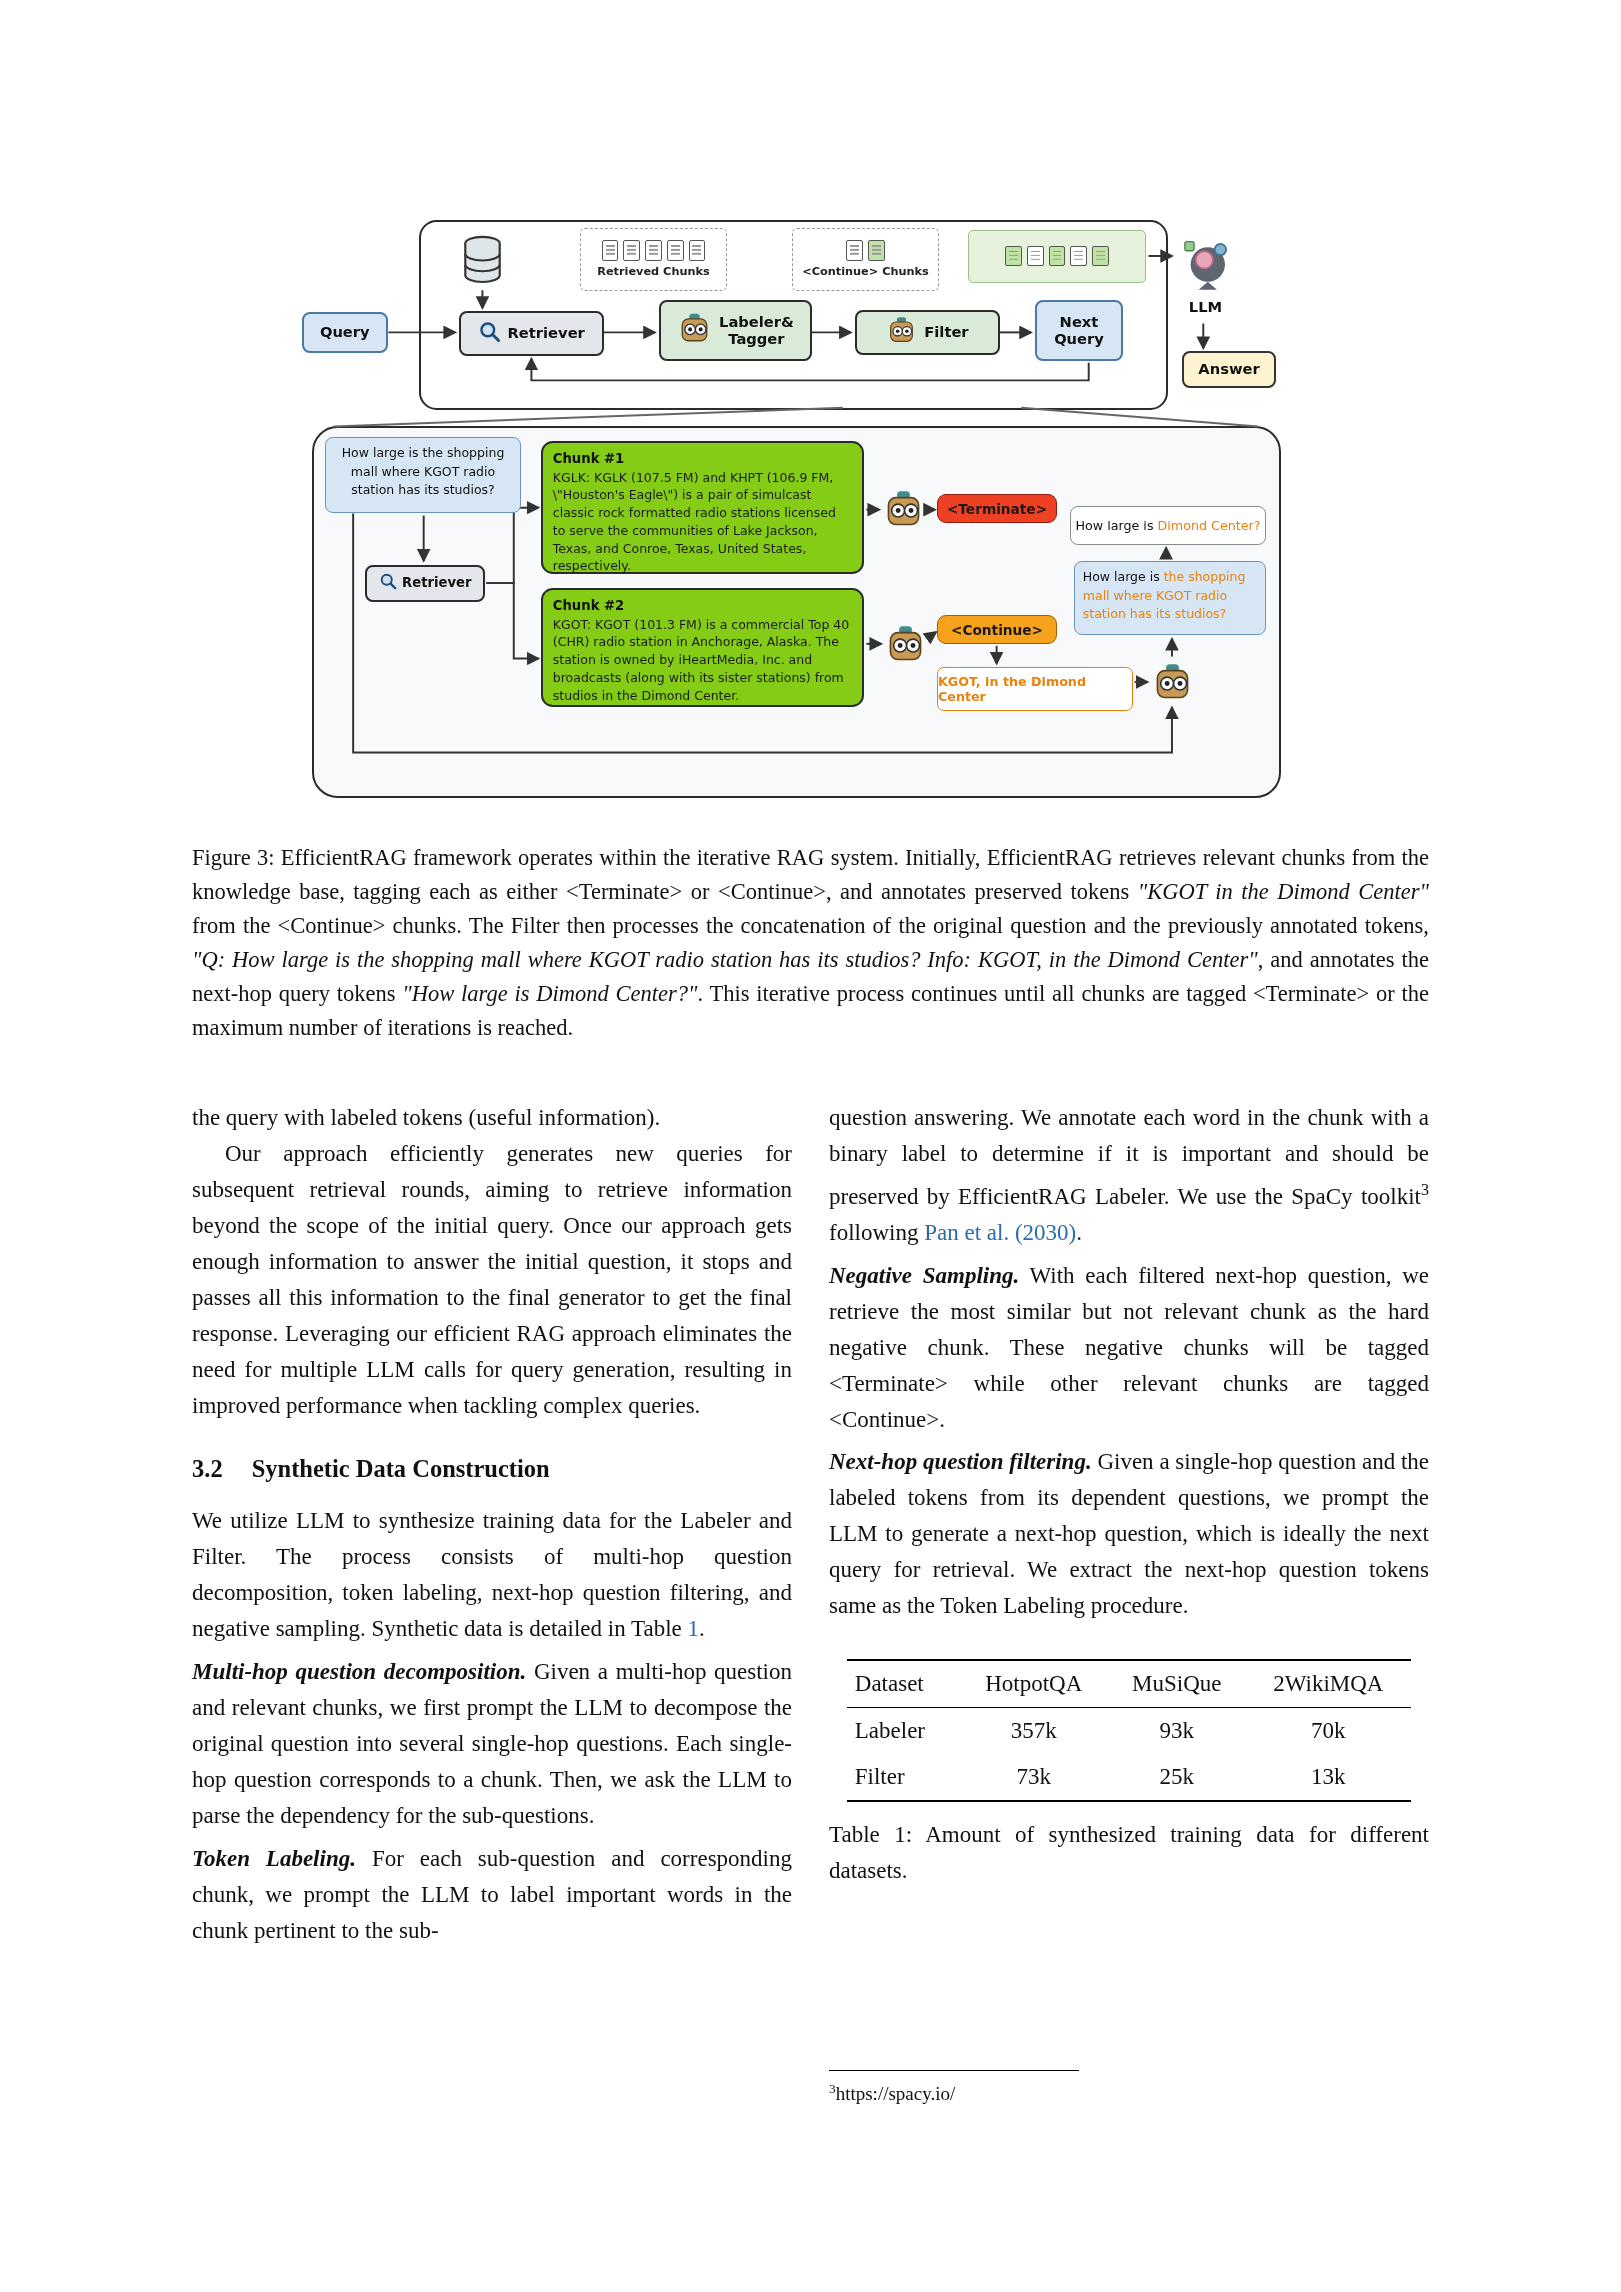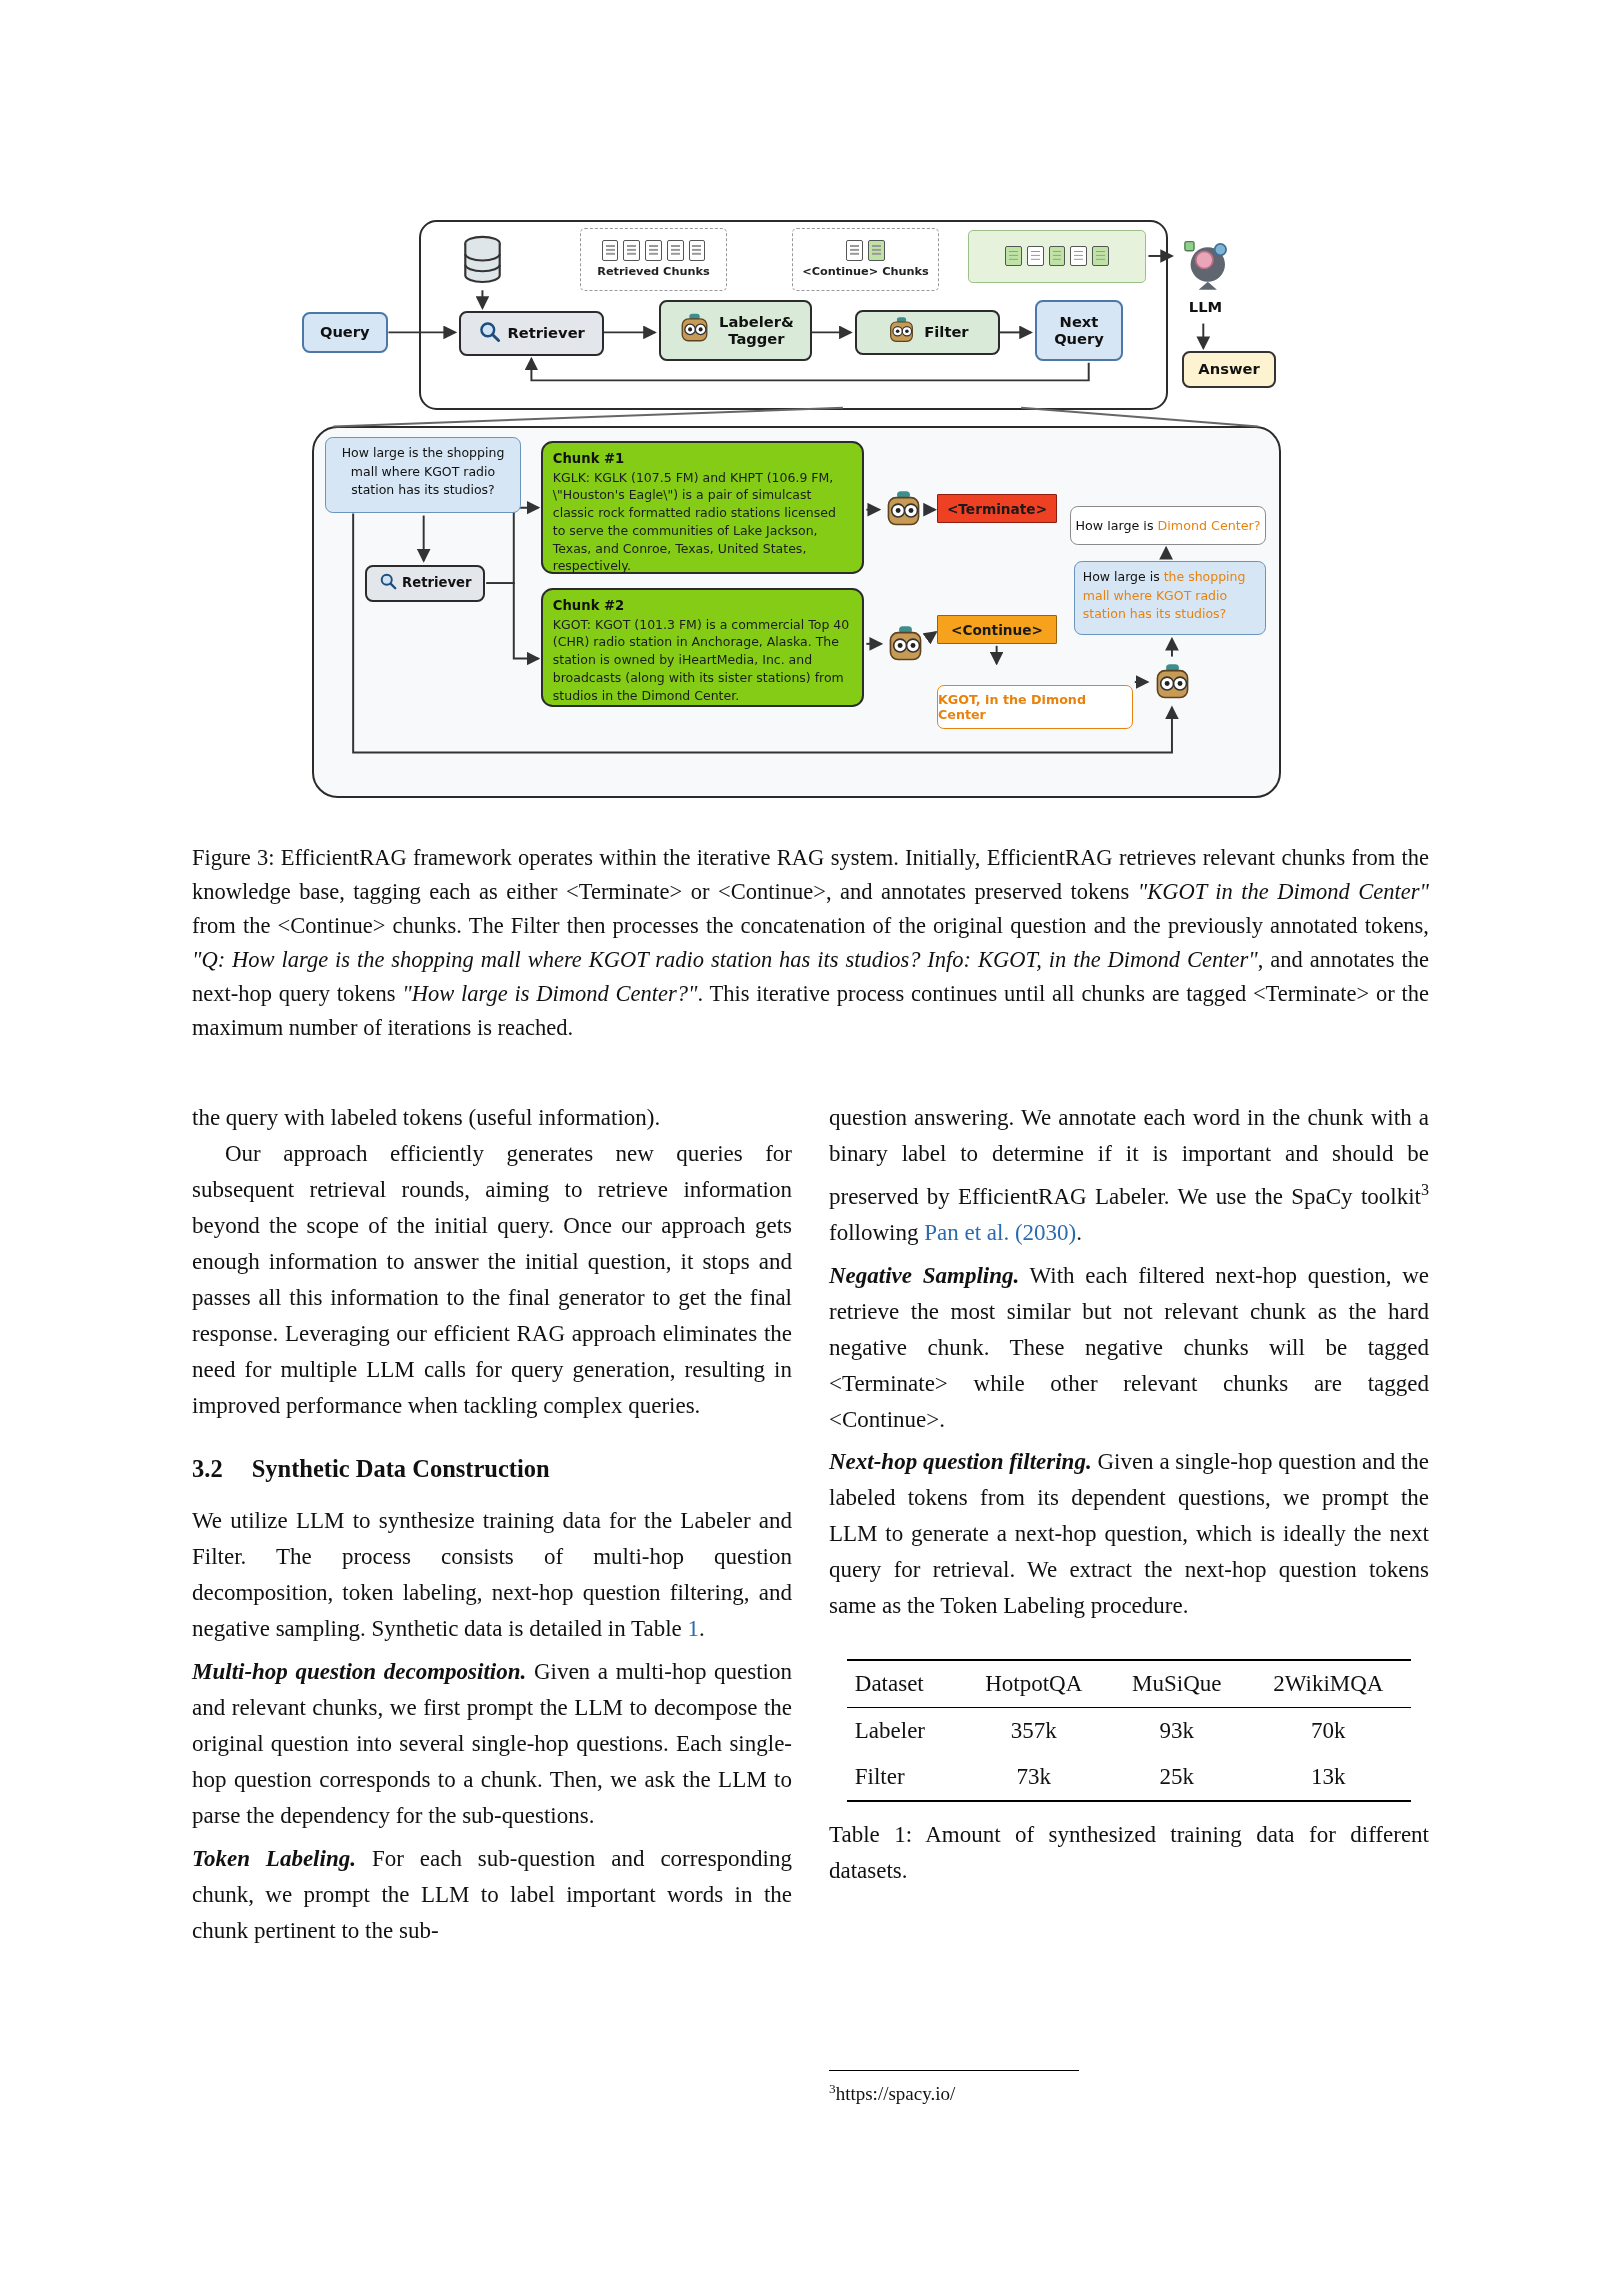--- a/index.html
+++ b/index.html
@@ -31,21 +31,21 @@
   .doc::before{content:"";position:absolute;left:2.9px;right:2.9px;top:3.9px;height:1.5px;background:#999;
        box-shadow:0 3.9px 0 #999,0 7.8px 0 #999;}
   .doc.g{background:#bfe3a4;}
   .chunk{position:absolute;background:#84cc16;border:2px solid #2b2b2b;border-radius:11.8px;
          box-sizing:border-box;padding:7.8px 9.8px;text-align:left;}
   .chunk .ct{font-size:13.2px;font-weight:bold;margin-bottom:2.9px;}
   .chunk .cb{font-size:12.5px;line-height:1.42;color:#1d1d1d;}
   .smallq{position:absolute;background:#d7e6f4;border:1.6px solid #6a93bd;border-radius:7.8px;
           box-sizing:border-box;padding:5.9px 7.8px;font-size:12.5px;line-height:1.5;text-align:center;}
   .tagbox{position:absolute;display:flex;align-items:center;justify-content:center;
-          font-size:13.7px;font-weight:bold;border-radius:1px;box-sizing:border-box;color:#1a1a1a;}
+          font-size:13.7px;font-weight:bold;border-radius:9px;box-sizing:border-box;color:#1a1a1a;}
   .terminate{background:#ee4023;border:1.6px solid #8f1d0e;}
   .continue{background:#f6a21d;border:1.6px solid #9a6206;}
   .tokensbox{position:absolute;background:#fff;border:1.8px solid #e8820c;border-radius:6.9px;
              color:#e8820c;font-weight:600;font-size:12.7px;display:flex;align-items:center;
              justify-content:center;box-sizing:border-box;}
   .outbox{position:absolute;background:#fff;border:1.6px solid #8a8a8a;border-radius:7.8px;
           font-size:12.7px;display:flex;align-items:center;justify-content:center;box-sizing:border-box;}
   .hl{color:#e8820c;}
   .icon{position:absolute;}
   .llmlabel{position:absolute;font-size:14.7px;font-weight:bold;text-align:center;}
@@ -290,21 +290,21 @@
         <span>How large is </span><span class="hl">Dimond Center?</span>
       </span>
     </div>
 
     <div class="smallq" style="left:780px;top:353px;width:192px;height:74px;text-align:left;">
       <span>
         <span>How large is </span><span class="hl">the shopping mall where KGOT radio station has its studios?</span>
       </span>
     </div>
 
-    <div class="tokensbox" style="left:643px;top:477px;width:196px;height:44px;">
+    <div class="tokensbox" style="left:643px;top:459px;width:196px;height:44px;">
       <span>KGOT, in the Dimond Center</span>
     </div>
 
     <span class="icon" style="left:857px;top:453px;">
       <svg width="43" height="43" viewBox="0 0 40 40">
         <rect x="14" y="3" width="12" height="7" rx="3.5" fill="#3f8d8d"></rect>
         <rect x="6" y="9" width="28" height="25" rx="7" fill="#c79a56" stroke="#5b4322" stroke-width="1.5"></rect>
         <circle cx="15" cy="21" r="6" fill="#fff" stroke="#333" stroke-width="1.5"></circle>
         <circle cx="27" cy="21" r="6" fill="#fff" stroke="#333" stroke-width="1.5"></circle>
         <circle cx="15" cy="21" r="2.3" fill="#222"></circle>

